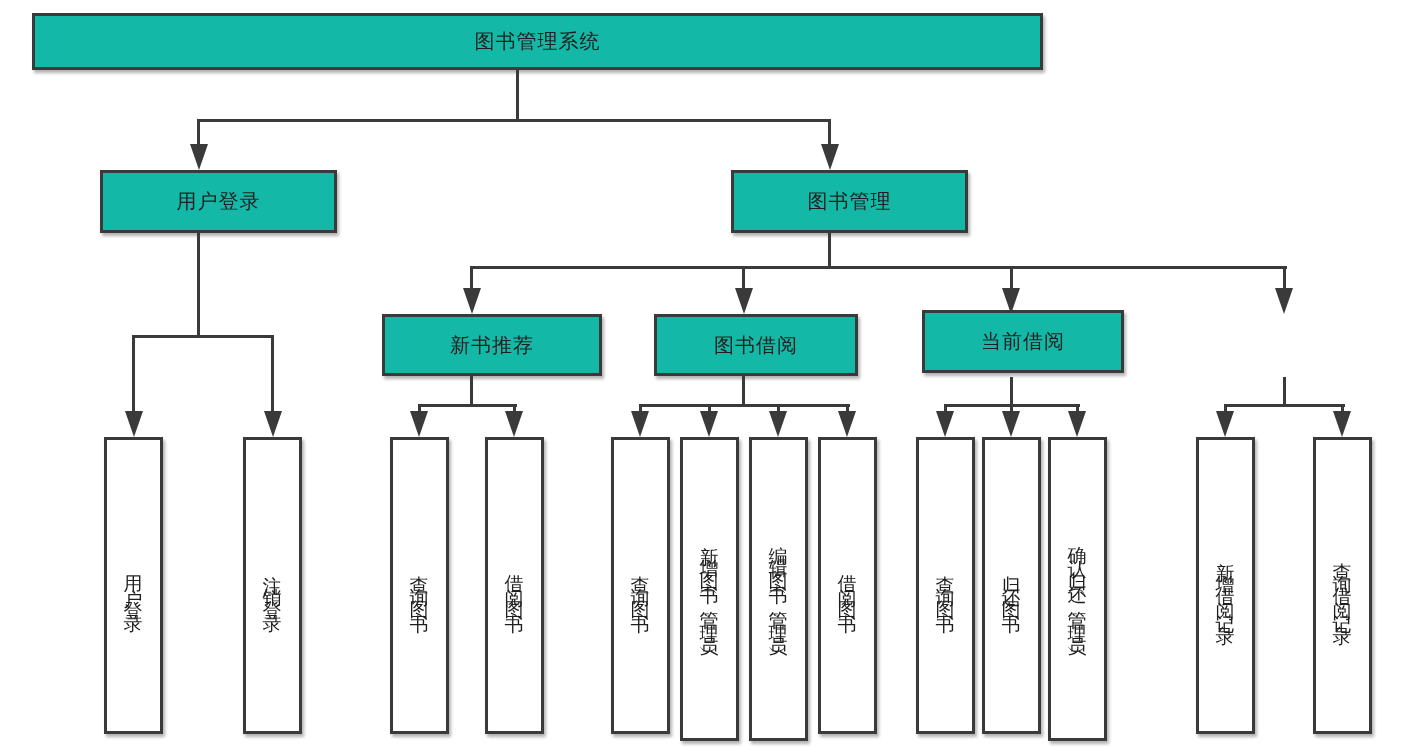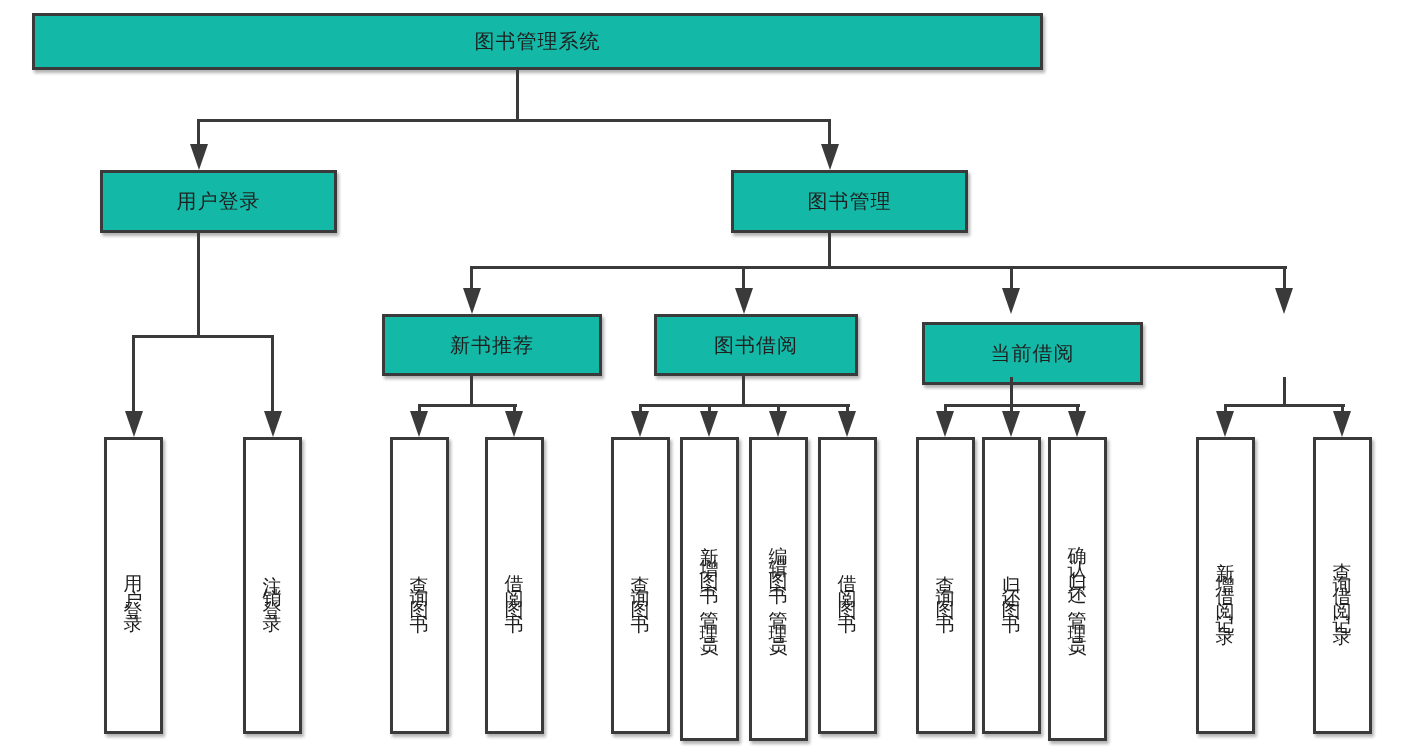--- a/index.html
+++ b/index.html
@@ -68,21 +68,21 @@
     <div class="line" style="left:742px;top:266px;width:3px;height:24px"></div>
     <div class="head" style="left:735px;top:288px"></div>
     <div class="line" style="left:1010px;top:266px;width:3px;height:24px"></div>
     <div class="head" style="left:1002px;top:288px"></div>
     <div class="line" style="left:1283px;top:266px;width:3px;height:24px"></div>
     <div class="head" style="left:1275px;top:288px"></div>
   </div>
 
   <div class="hnode" style="left:362px;top:314px;width:220px;height:62px">新书推荐</div>
   <div class="hnode" style="left:634px;top:314px;width:204px;height:62px">图书借阅</div>
-  <div class="hnode" style="left:902px;top:322px;width:221px;height:63px">当前借阅</div>
+  <div class="hnode" style="left:902px;top:310px;width:202px;height:63px">当前借阅</div>
 
   <div>
     <div class="line" style="left:470px;top:376px;width:3px;height:31px"></div>
     <div class="line" style="left:418px;top:404px;width:99px;height:3px"></div>
     <div class="line" style="left:418px;top:404px;width:3px;height:9px"></div>
     <div class="head" style="left:410px;top:411px"></div>
     <div class="line" style="left:513px;top:404px;width:3px;height:9px"></div>
     <div class="head" style="left:505px;top:411px"></div>
   </div>
 

